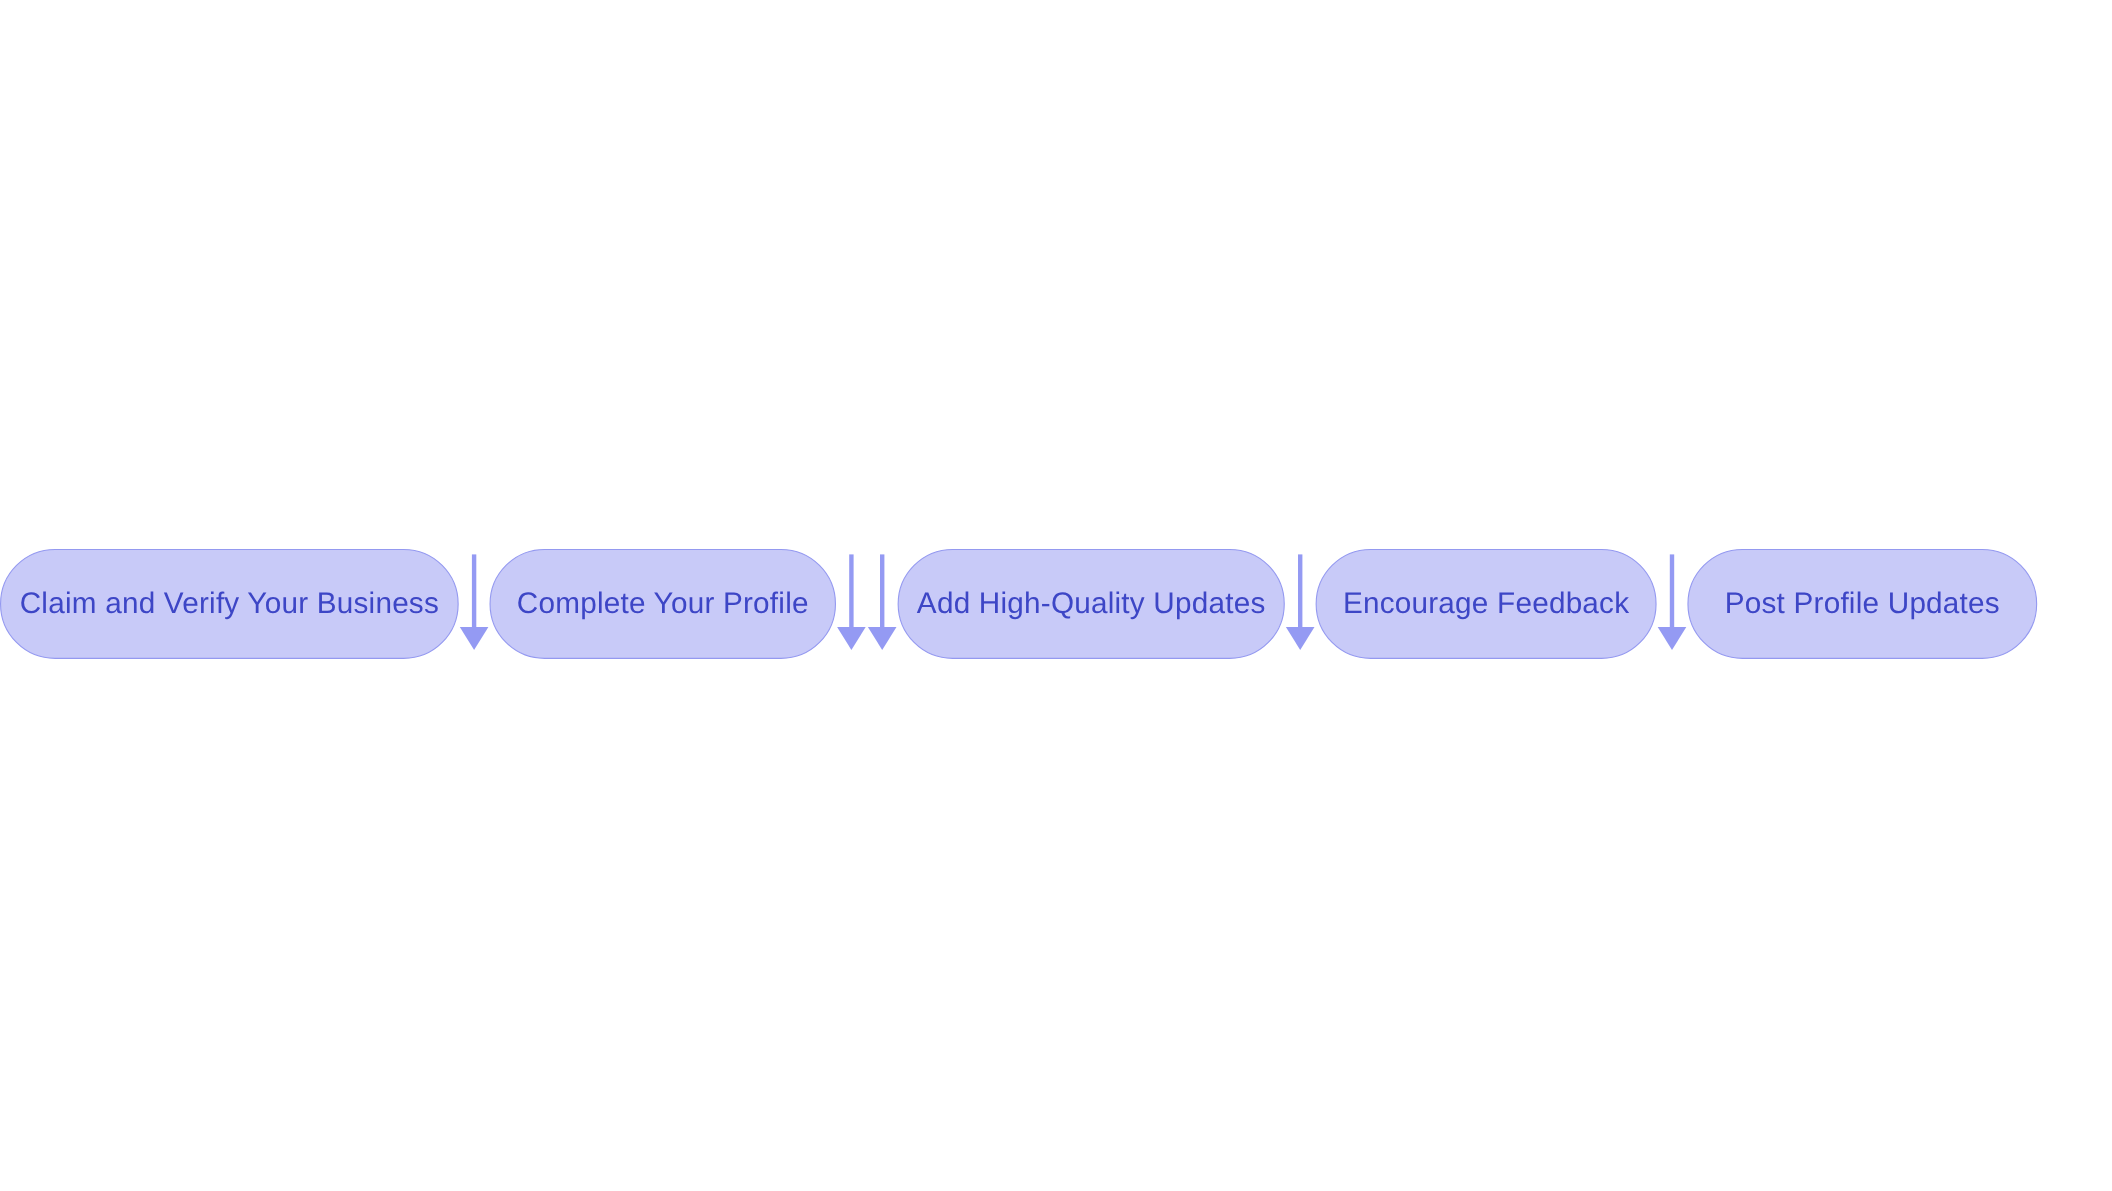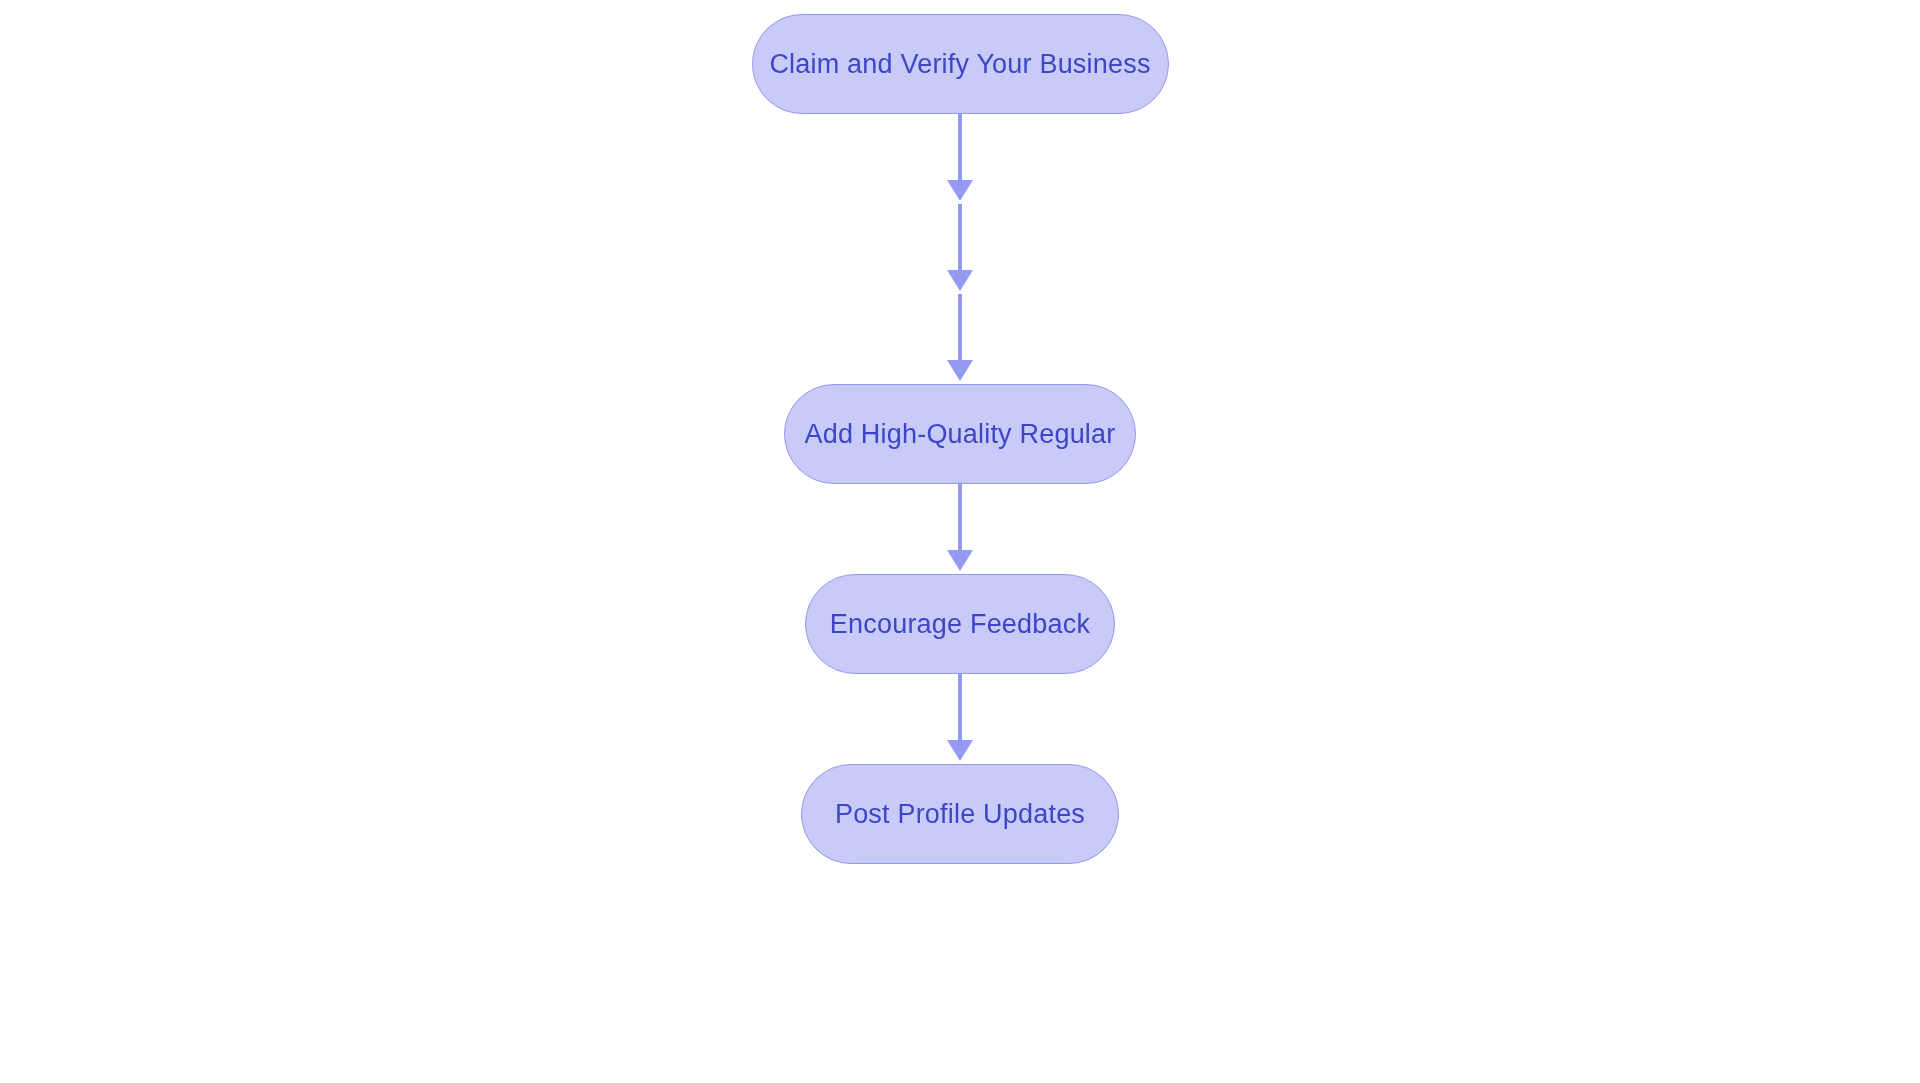--- a/index.html
+++ b/index.html
@@ -7,21 +7,21 @@
     padding: 0;
     background: #ffffff;
     font-family: "Liberation Sans", "DejaVu Sans", sans-serif;
   }
   .canvas {
     position: relative;
     width: 1920px;
     height: 1083px;
     background: #ffffff;
     display: flex;
-    flex-direction: column;
+    flex-direction: row;
     align-items: center;
     padding-top: 14px;
     box-sizing: border-box;
     overflow: hidden;
   }
   .node {
     flex: 0 0 auto;
     height: 100px;
     border-radius: 50px;
     background: #c8caf8;
@@ -75,34 +75,37 @@
 
   <div class="node node-1">
     <span>Claim and Verify Your Business</span>
   </div>
 
   <div class="connector">
     <div class="line"></div>
     <div class="head"></div>
   </div>
 
+  <div class="node node-2">
+    <span>Complete Your Profile</span>
+  </div>
 
   <div class="connector">
     <div class="line"></div>
     <div class="head"></div>
   </div>
 
 
   <div class="connector">
     <div class="line"></div>
     <div class="head"></div>
   </div>
 
   <div class="node node-4">
-    <span>Add High-Quality Regular</span>
+    <span>Add High-Quality Updates</span>
   </div>
 
   <div class="connector">
     <div class="line"></div>
     <div class="head"></div>
   </div>
 
   <div class="node node-5">
     <span>Encourage Feedback</span>
   </div>

